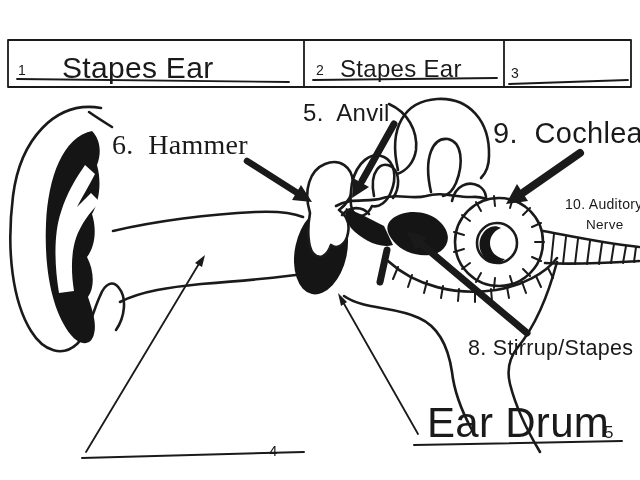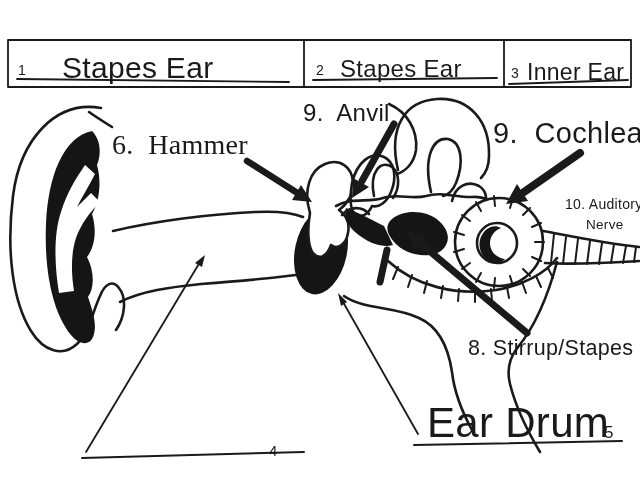--- a/index.html
+++ b/index.html
@@ -96,24 +96,23 @@
       <line x1="414" y1="445" x2="622" y2="441" stroke-width="2"></line>
       <line x1="82" y1="458" x2="304" y2="452" stroke-width="2"></line>
     </g>
   </svg>
 
   <div class="label lt" style="left:18px;top:63px;font-size:14px;">1</div>
   <div class="label lt" style="left:62px;top:53px;font-size:30px;">Stapes Ear</div>
   <div class="label lt" style="left:316px;top:63px;font-size:14px;">2</div>
   <div class="label lt" style="left:340px;top:57px;font-size:24px;">Stapes Ear</div>
   <div class="label lt" style="left:511px;top:66px;font-size:14px;">3</div>
-  <div class="label lt" style="left:527px;top:61px;font-size:23px;">Inner Ear</div>
 
   <div class="label" style="left:112px;top:131px;font-size:28px;font-family:Liberation Serif, serif;">6.  Hammer</div>
-  <div class="label" style="left:303px;top:101px;font-size:24px;">9.  Anvil</div>
+  <div class="label" style="left:303px;top:101px;font-size:24px;">5.  Anvil</div>
   <div class="label" style="left:493px;top:119px;font-size:29px;">9.  Cochlea</div>
   <div class="label" style="left:565px;top:197px;font-size:14px;">10. Auditory</div>
   <div class="label" style="left:586px;top:218px;font-size:13.5px;">Nerve</div>
   <div class="label" style="left:468px;top:338px;font-size:21.5px;">8. Stirrup/Stapes</div>
   <div class="label" style="left:427px;top:402px;font-size:42px;">Ear Drum</div>
   <div class="label" style="left:604px;top:424px;font-size:17px;">5</div>
   <div class="label" style="left:269px;top:443px;font-size:15px;">4</div>
 
 </div>
 

